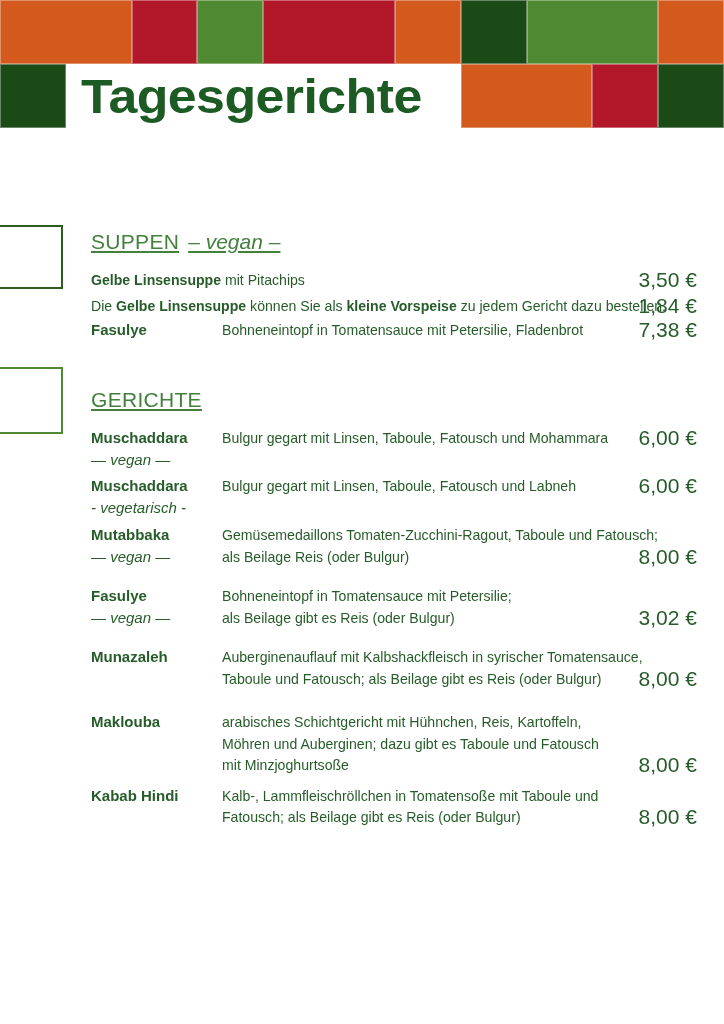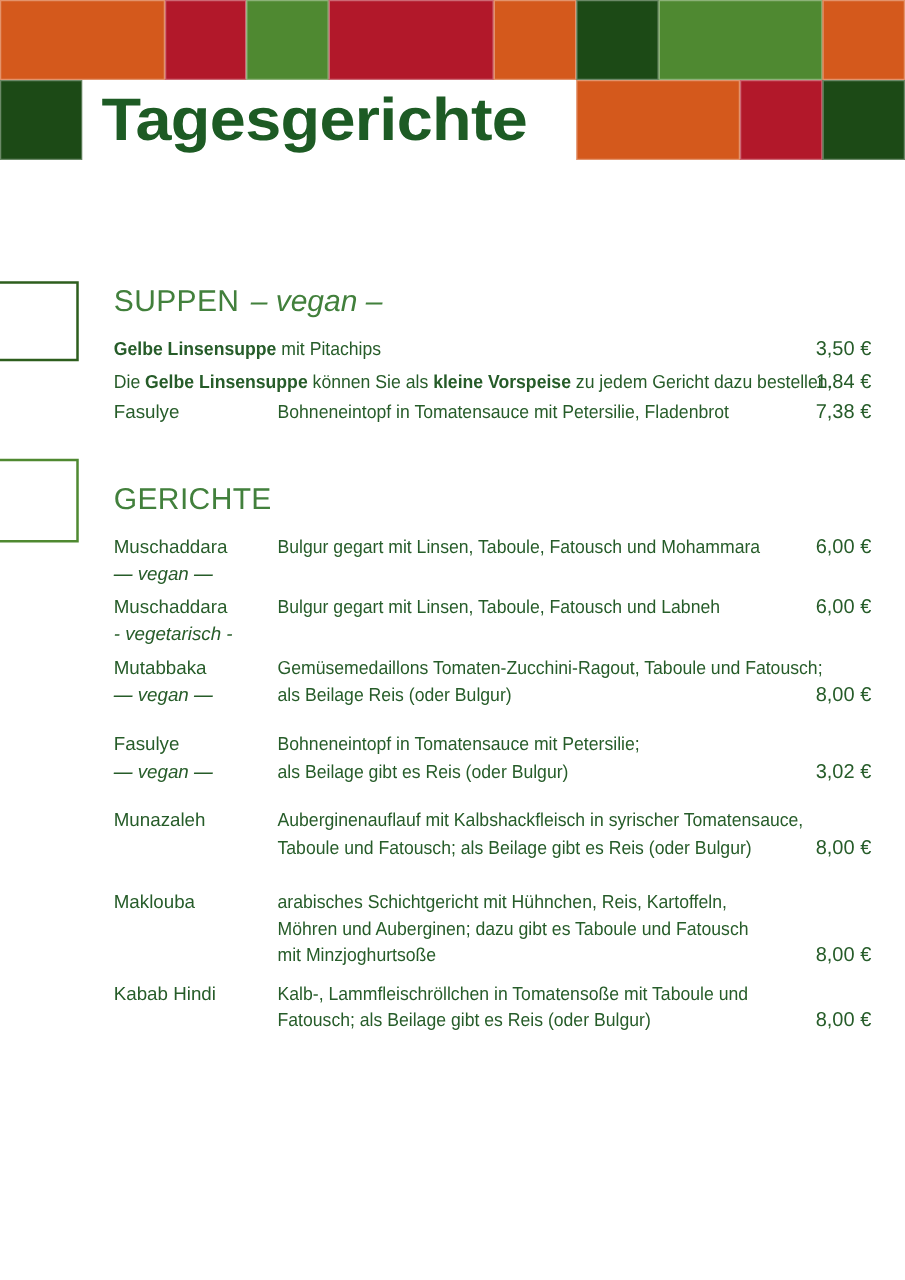--- a/index.html
+++ b/index.html
@@ -12,29 +12,29 @@
   h1.title{margin:0;padding-left:14px;font-size:48px;font-weight:700;color:#1d5b24;
            letter-spacing:-0.5px;white-space:nowrap;transform:scaleX(1.08);transform-origin:0 50%;}
   
   .side-box{position:absolute;left:-14px;width:77px;background:#fff;box-sizing:border-box;}
   .side-box.b1{top:225px;height:64px;border:2px solid #2d5e1d;}
   .side-box.b2{top:367px;height:67px;border:2px solid #4f8931;}
   
   .menu-section{position:absolute;left:91px;width:606px;}
   .sec-suppen{top:229px;}
   .sec-gerichte{top:387px;}
-  .sec-head{margin:0 0 15px 0;font-size:24px;line-height:25px;font-weight:400;color:#42803c;letter-spacing:0.3px;}
+  .sec-head{margin:0 0 15px 0;font-size:21px;line-height:25px;font-weight:400;color:#42803c;letter-spacing:0.3px;text-decoration:underline;}
   .sec-tag{font-style:italic;margin-left:9px;letter-spacing:0;}
   .item{position:relative;display:flex;align-items:flex-start;font-size:15px;line-height:21.5px;color:#265c29;}
   .col-name{width:131px;flex:none;}
-  .iname{font-weight:400;}
+  .iname{font-weight:700;}
   .itag{font-style:italic;}
   .col-desc,.rich{flex:1;white-space:nowrap;transform:scaleX(0.94);transform-origin:0 0;}
   .rich b{font-weight:700;}
-  .price{position:absolute;right:0;width:70px;text-align:right;font-size:16px;color:#265c29;}
+  .price{position:absolute;right:0;width:70px;text-align:right;font-size:21px;color:#265c29;}
   
   .footer-band{position:absolute;left:0;top:1004px;width:724px;height:20px;display:flex;}
   .f-box{height:40px;flex:none;box-sizing:border-box;background:#fff;border:1.5px solid;}
   .f-box + .f-box{margin-left:-1.5px;}
 </style>
 </head>
 <body>
 
 <div class="page">
 

